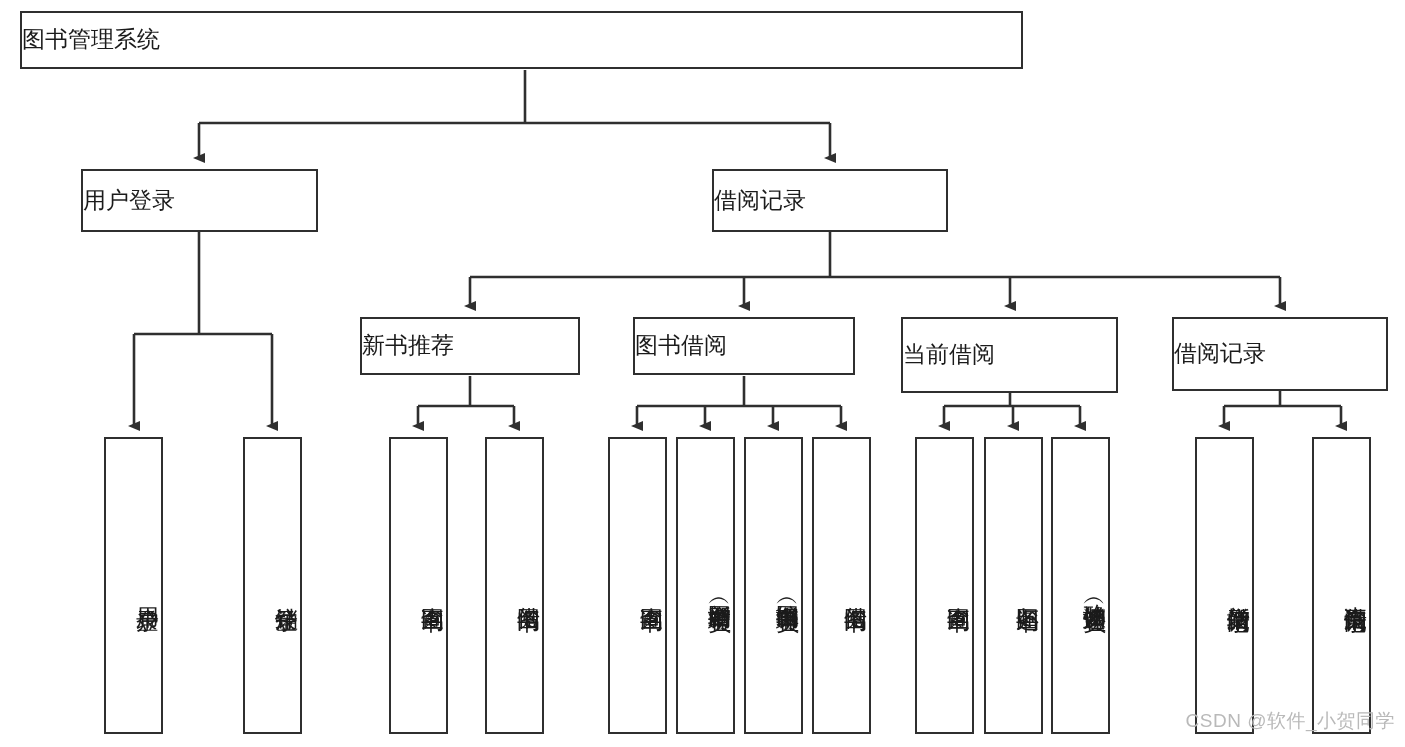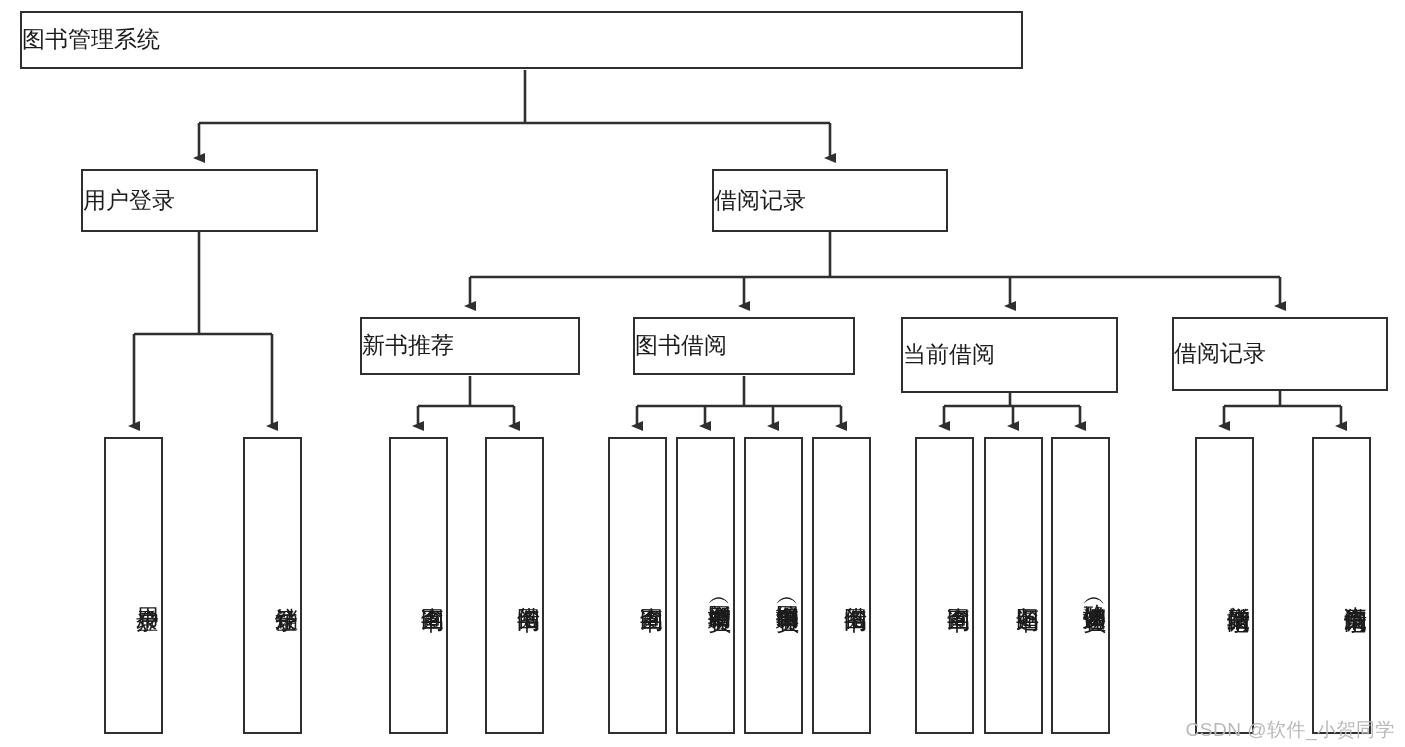--- a/index.html
+++ b/index.html
@@ -50,21 +50,21 @@
   }
   .node.v .lbl {
     writing-mode: vertical-rl;
     text-orientation: upright;
     display: block;
     white-space: nowrap;
   }
   .watermark {
     position: absolute;
     right: 10px;
-    bottom: 4px;
+    bottom: 13px;
     font-size: 19px;
     color: #b9b9b9;
     letter-spacing: 0.5px;
     white-space: nowrap;
   }
 </style>
 </head>
 <body>
 
 <div id="canvas">

